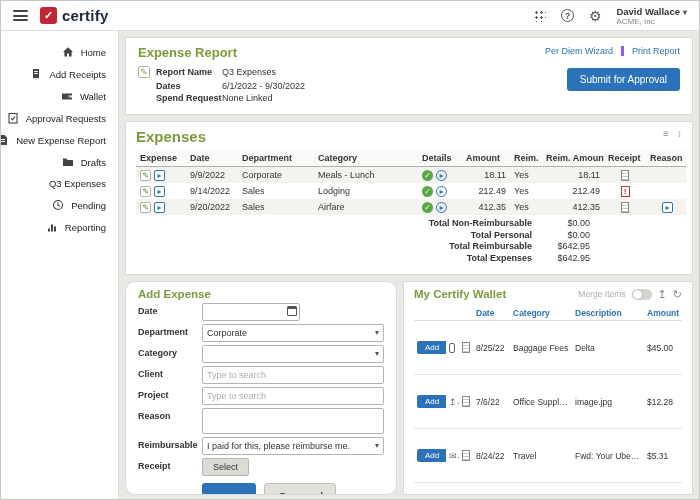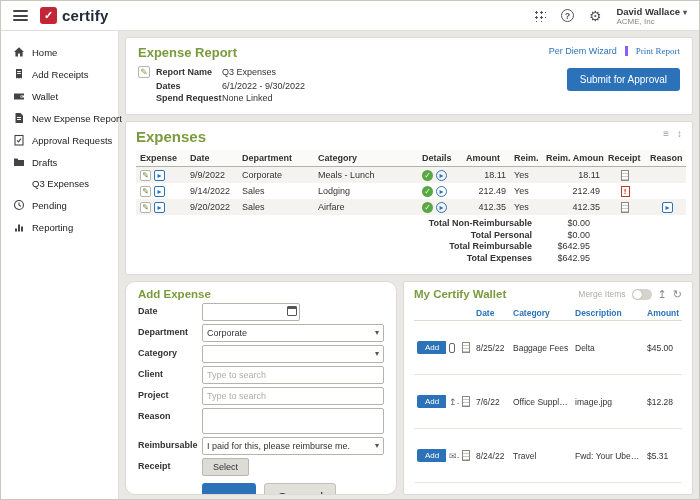--- a/index.html
+++ b/index.html
@@ -26,35 +26,35 @@
     color:#555; font-size:9px; font-weight:bold; display:flex; align-items:center; justify-content:center; cursor:pointer; }
   .gear-icon { font-size:14px; color:#555; line-height:1; cursor:pointer; }
   .user-block { text-align:left; cursor:pointer; }
   .user-name { font-size:9.5px; color:#333; font-weight:bold; }
   .chev { margin-left:3px; font-size:8px; color:#555; }
   .company { font-size:8px; color:#898781; }
   
   .sidebar { position:absolute; left:0; top:30px; bottom:0; width:118px;
     background:#fff; border-right:1px solid #e0dedb; padding-top:10px; }
   .nav-item { display:flex; align-items:center; gap:7px; padding:5px 12px;
-    font-size:9.5px; color:#222; cursor:pointer; white-space:nowrap; }
+    font-size:9.5px; color:#222; cursor:pointer; white-space:nowrap;justify-content:flex-end; }
   .nav-ic { width:12px; height:12px; flex-shrink:0; display:flex; }
   .nav-ic svg { width:12px; height:12px; }
   .nav-sub { padding-left:31px; }
   
   .main { position:absolute; left:118px; top:30px; right:0; bottom:0;
     padding:6px; overflow:hidden; }
   .card { background:#fff; border:1px solid #dcdad6; border-radius:2px; }
   .green-title { color:#7a9b3d; font-weight:bold; }
   
   .report-card { position:relative; height:78px; padding:7px 12px; margin-bottom:6px; }
   .report-title { font-size:13px; }
   .report-links { position:absolute; top:8px; right:12px; font-size:9px; }
   .link { color:#2b72b9; cursor:pointer; }
-  .link-sep { margin-left:8px; padding-left:8px; border-left:3px solid #8b5cf6;font-family:Liberation Serif, serif; }
+  .link-sep { margin-left:8px; padding-left:8px; border-left:3px solid #8b5cf6; }
   .submit-btn { position:absolute; top:30px; right:12px; background:#2b72b9; color:#fff;
     border:none; border-radius:3px; font-size:10px; padding:6px 13px; font-family:inherit; cursor:pointer; }
   .report-fields { margin-top:6px; }
   .field-row { display:flex; align-items:center; margin:2.5px 0; font-size:9px; }
   .field-icon-slot { width:18px; }
   .pencil-box { display:inline-flex; width:12px; height:12px; border:1px solid #b5b3ab; border-radius:2px;
     color:#7a9b3d; font-size:9px; align-items:center; justify-content:center; cursor:pointer; }
   .field-label { font-weight:bold; width:66px; }
   
   .expenses-card { position:relative; height:154px; padding:6px 10px; margin-bottom:6px; overflow:hidden; }
@@ -182,34 +182,34 @@
             <path fill="#444" d="M1 3.5h10v6H1z"></path>
             <path fill="#fff" d="M7.5 5.5H11v2H7.5z"></path>
             <path fill="#444" d="M8.3 6.1h1v.8h-1z"></path>
           </svg>
         </span>
       <span>Wallet</span>
     </div>
     <div class="nav-item">
       <span class="nav-ic">
           <svg viewBox="0 0 12 12">
+            <rect x="2" y="1.5" width="8" height="9.5" fill="none" stroke="#444" stroke-width="1.1"></rect>
+            <path d="M4 6.4 5.4 7.8 8 4.6" fill="none" stroke="#444" stroke-width="1.2"></path>
+          </svg>
+        </span>
+      <span>Approval Requests</span>
+    </div>
+    <div class="nav-item">
+      <span class="nav-ic">
+          <svg viewBox="0 0 12 12">
             <path fill="#444" d="M2.5 1h5L10 3.5V11H2.5z"></path>
             <path fill="#fff" d="M4 5h4v.9H4zM4 7h4v.9H4z"></path>
           </svg>
         </span>
       <span>New Expense Report</span>
-    </div>
-    <div class="nav-item">
-      <span class="nav-ic">
-          <svg viewBox="0 0 12 12">
-            <rect x="2" y="1.5" width="8" height="9.5" fill="none" stroke="#444" stroke-width="1.1"></rect>
-            <path d="M4 6.4 5.4 7.8 8 4.6" fill="none" stroke="#444" stroke-width="1.2"></path>
-          </svg>
-        </span>
-      <span>Approval Requests</span>
     </div>
     <div class="nav-item">
       <span class="nav-ic">
           <svg viewBox="0 0 12 12">
             <path fill="#444" d="M1 2.5h3.4l1 1.5H11V10H1z"></path>
           </svg>
         </span>
       <span>Drafts</span>
     </div>
     <div class="nav-item nav-sub">

